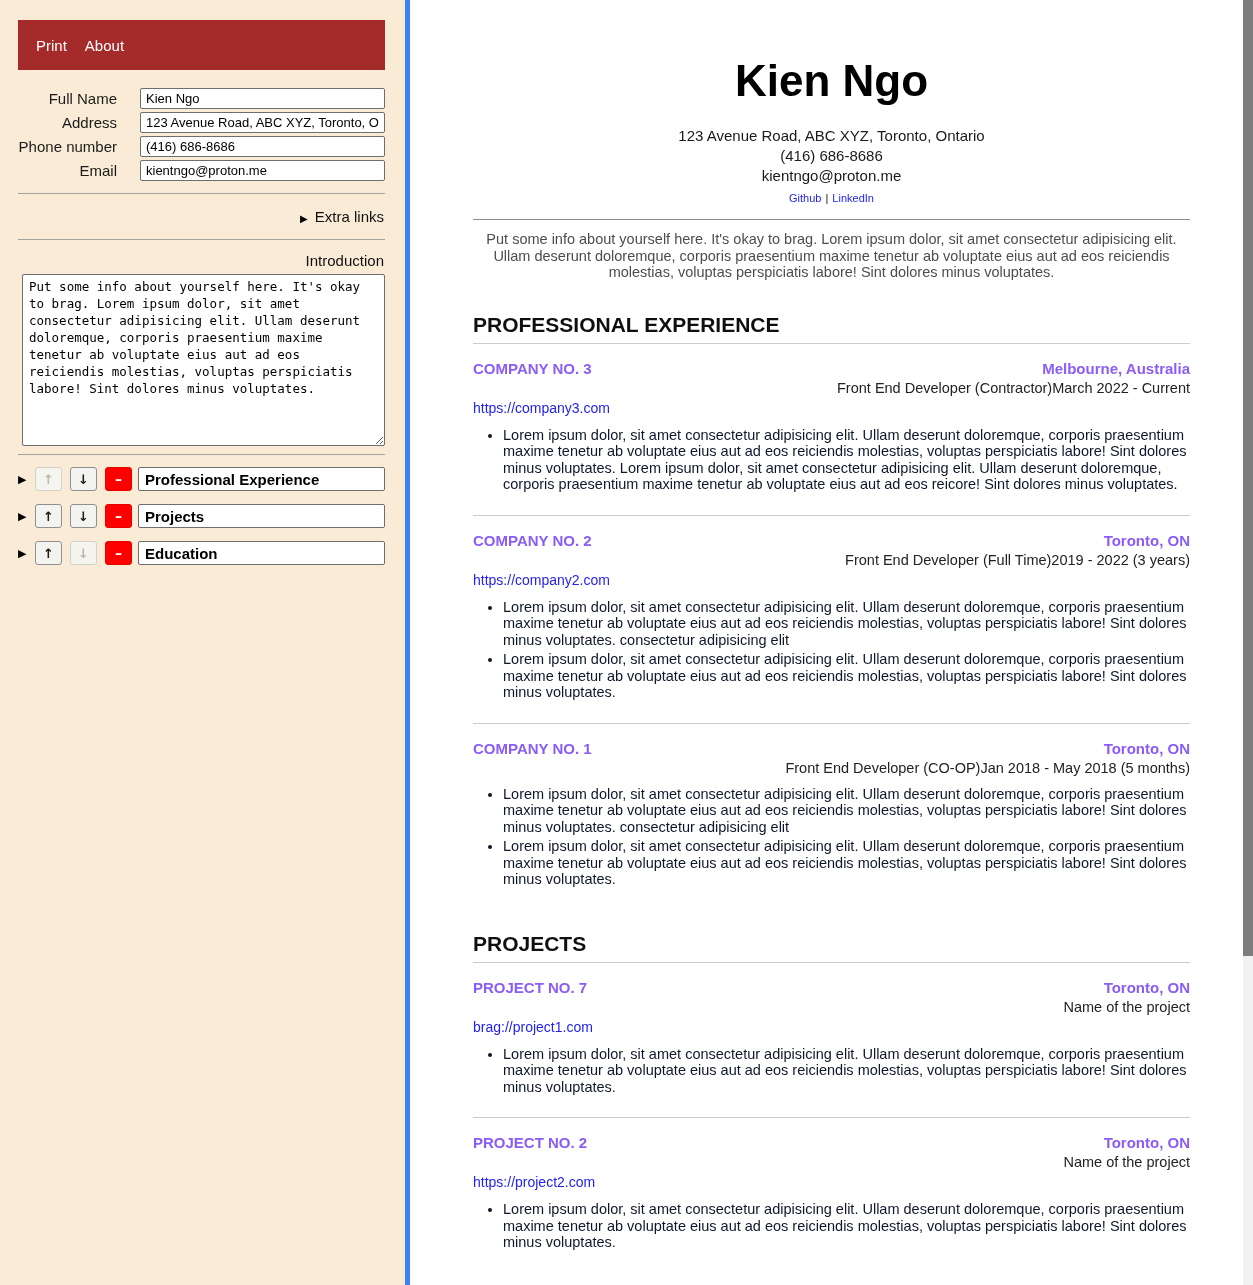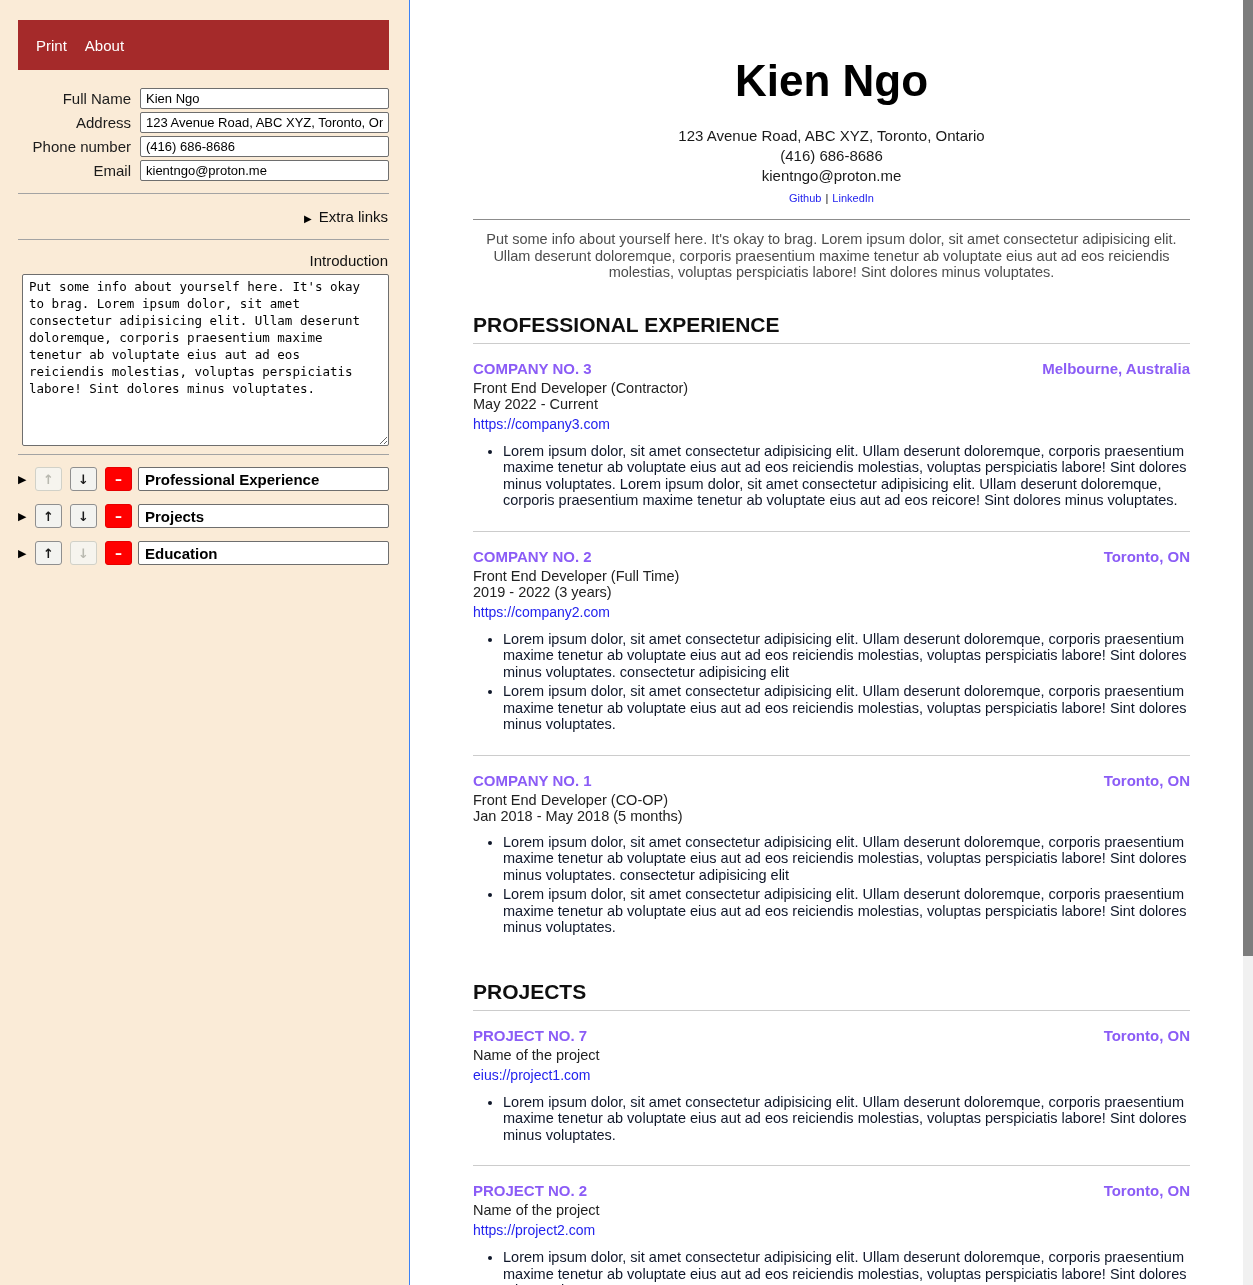--- a/index.html
+++ b/index.html
@@ -7,32 +7,32 @@
   body {
     width: 1253px; height: 1285px; overflow: hidden;
     font-family: "Liberation Sans", sans-serif;
     background: #ffffff; position: relative;
   }
   .app { display: flex; width: 100%; height: 100%; }
 
   
   .sidebar {
     width: 410px; min-width: 410px; height: 100%;
-    background: #faebd7; border-right: 1px solid #3b82f6;
+    background: #faebd7; border-right: 5px solid #3b82f6;
     padding: 20px 20px 0 18px;
   }
   .menubar {
     background: #a52a2a; height: 50px;
     display: flex; align-items: center; gap: 18px;
     padding: 0 18px; color: #ffffff; font-size: 15px;
   }
   .menu-item { cursor: default; }
   .form { margin-top: 18px; }
   .frow { display: flex; align-items: center; margin-bottom: 3px; }
-  .flabel { flex: 0 0 122px; text-align: right; padding-right: 9px; font-size: 15px; color: #1b1b1b; }
+  .flabel { flex: 0 0 122px; text-align: right; padding-right: 23px; font-size: 15px; color: #1b1b1b; }
   .frow input {
     flex: 1; height: 21px; font-size: 13px; font-family: "Liberation Sans", sans-serif;
     border: 1px solid #6e6e6e; border-radius: 2px; padding: 1px 5px; background: #fff; color: #000;
     min-width: 0;
   }
   .divider { border: none; border-top: 1px solid #a3a3a3; margin: 12px 0; }
   .divider-tight { margin: 8px 0 12px; }
   .extra { text-align: right; font-size: 15px; color: #111; padding: 2px 1px; cursor: default; }
   .tri-sm { font-size: 10px; margin-right: 7px; color: #000; }
   .intro-label { text-align: right; font-size: 15px; color: #111; margin: 10px 1px 5px; }
@@ -66,21 +66,21 @@
   .linkline { text-align: center; font-size: 11px; margin-top: 6px; }
   a { color: #2323ee; text-decoration: none; }
   .pipe { color: #111; margin: 0 4px; }
   .head-rule { border: none; border-top: 1px solid #8c8c8c; margin: 15px 0 11px; }
   .intro-p { text-align: center; font-size: 14.5px; line-height: 16.5px; color: #4d4d4d; margin: 0; }
   .section { margin-top: 44px; }
   .section:first-child { margin-top: 32px; }
   .sec-title { font-size: 21px; font-weight: bold; color: #0f0f0f; margin: 0 0 6px; }
   .rule { border: none; border-top: 1px solid #cccccc; margin: 0 0 16px; }
   .entry-row { display: flex; justify-content: space-between; font-weight: bold; font-size: 15px; color: #8b5cf6; }
-  .entry-sub { display: flex; justify-content: flex-end; font-size: 14.5px; color: #222; margin-top: 3px; flex-direction: column; }
+  .entry-sub { display: flex; justify-content: flex-end; font-size: 14.5px; color: #222; margin-top: 3px; }
   .entry-linkrow { margin-top: 3px; }
   .entry-link { font-size: 14px; }
   .bullets { margin: 10px 0 0; padding-left: 30px; }
   .bullets li { font-size: 14.5px; line-height: 16.5px; color: #0f172a; margin-bottom: 3px; }
   .entry-sep { border: none; border-top: 1px solid #cccccc; margin: 22px 0 16px; }
 
   
   .sb-track { position: absolute; top: 0; right: 0; width: 10px; height: 1285px; background: #f1f1f1; }
   .sb-thumb { width: 10px; height: 956px; background: #7d7d7d; }
 </style>
@@ -169,21 +169,21 @@
           <section class="section">
             <h2 class="sec-title">PROFESSIONAL EXPERIENCE</h2>
             <hr class="rule">
             <div class="entry">
               <div class="entry-row">
                 <span>COMPANY NO. 3</span>
                 <span>Melbourne, Australia</span>
               </div>
               <div class="entry-sub">
                 <span>Front End Developer (Contractor)</span>
-                <span>May 2022 - Current</span>
+                <span>March 2022 - Current</span>
               </div>
               <div class="entry-linkrow"><a class="entry-link" href="#">https://company3.com</a></div>
               <ul class="bullets">
                 <li>Lorem ipsum dolor, sit amet consectetur adipisicing elit. Ullam deserunt doloremque, corporis praesentium maxime tenetur ab voluptate eius aut ad eos reiciendis molestias, voluptas perspiciatis labore! Sint dolores minus voluptates. Lorem ipsum dolor, sit amet consectetur adipisicing elit. Ullam deserunt doloremque, corporis praesentium maxime tenetur ab voluptate eius aut ad eos reicore! Sint dolores minus voluptates.</li>
               </ul>
             </div>
             <hr class="entry-sep">
             <div class="entry">
               <div class="entry-row">
                 <span>COMPANY NO. 2</span>
@@ -220,21 +220,21 @@
             <hr class="rule">
             <div class="entry">
               <div class="entry-row">
                 <span>PROJECT NO. 7</span>
                 <span>Toronto, ON</span>
               </div>
               <div class="entry-sub">
                 <span>Name of the project</span>
                 <span></span>
               </div>
-              <div class="entry-linkrow"><a class="entry-link" href="#">eius://project1.com</a></div>
+              <div class="entry-linkrow"><a class="entry-link" href="#">brag://project1.com</a></div>
               <ul class="bullets">
                 <li>Lorem ipsum dolor, sit amet consectetur adipisicing elit. Ullam deserunt doloremque, corporis praesentium maxime tenetur ab voluptate eius aut ad eos reiciendis molestias, voluptas perspiciatis labore! Sint dolores minus voluptates.</li>
               </ul>
             </div>
             <hr class="entry-sep">
             <div class="entry">
               <div class="entry-row">
                 <span>PROJECT NO. 2</span>
                 <span>Toronto, ON</span>
               </div>

